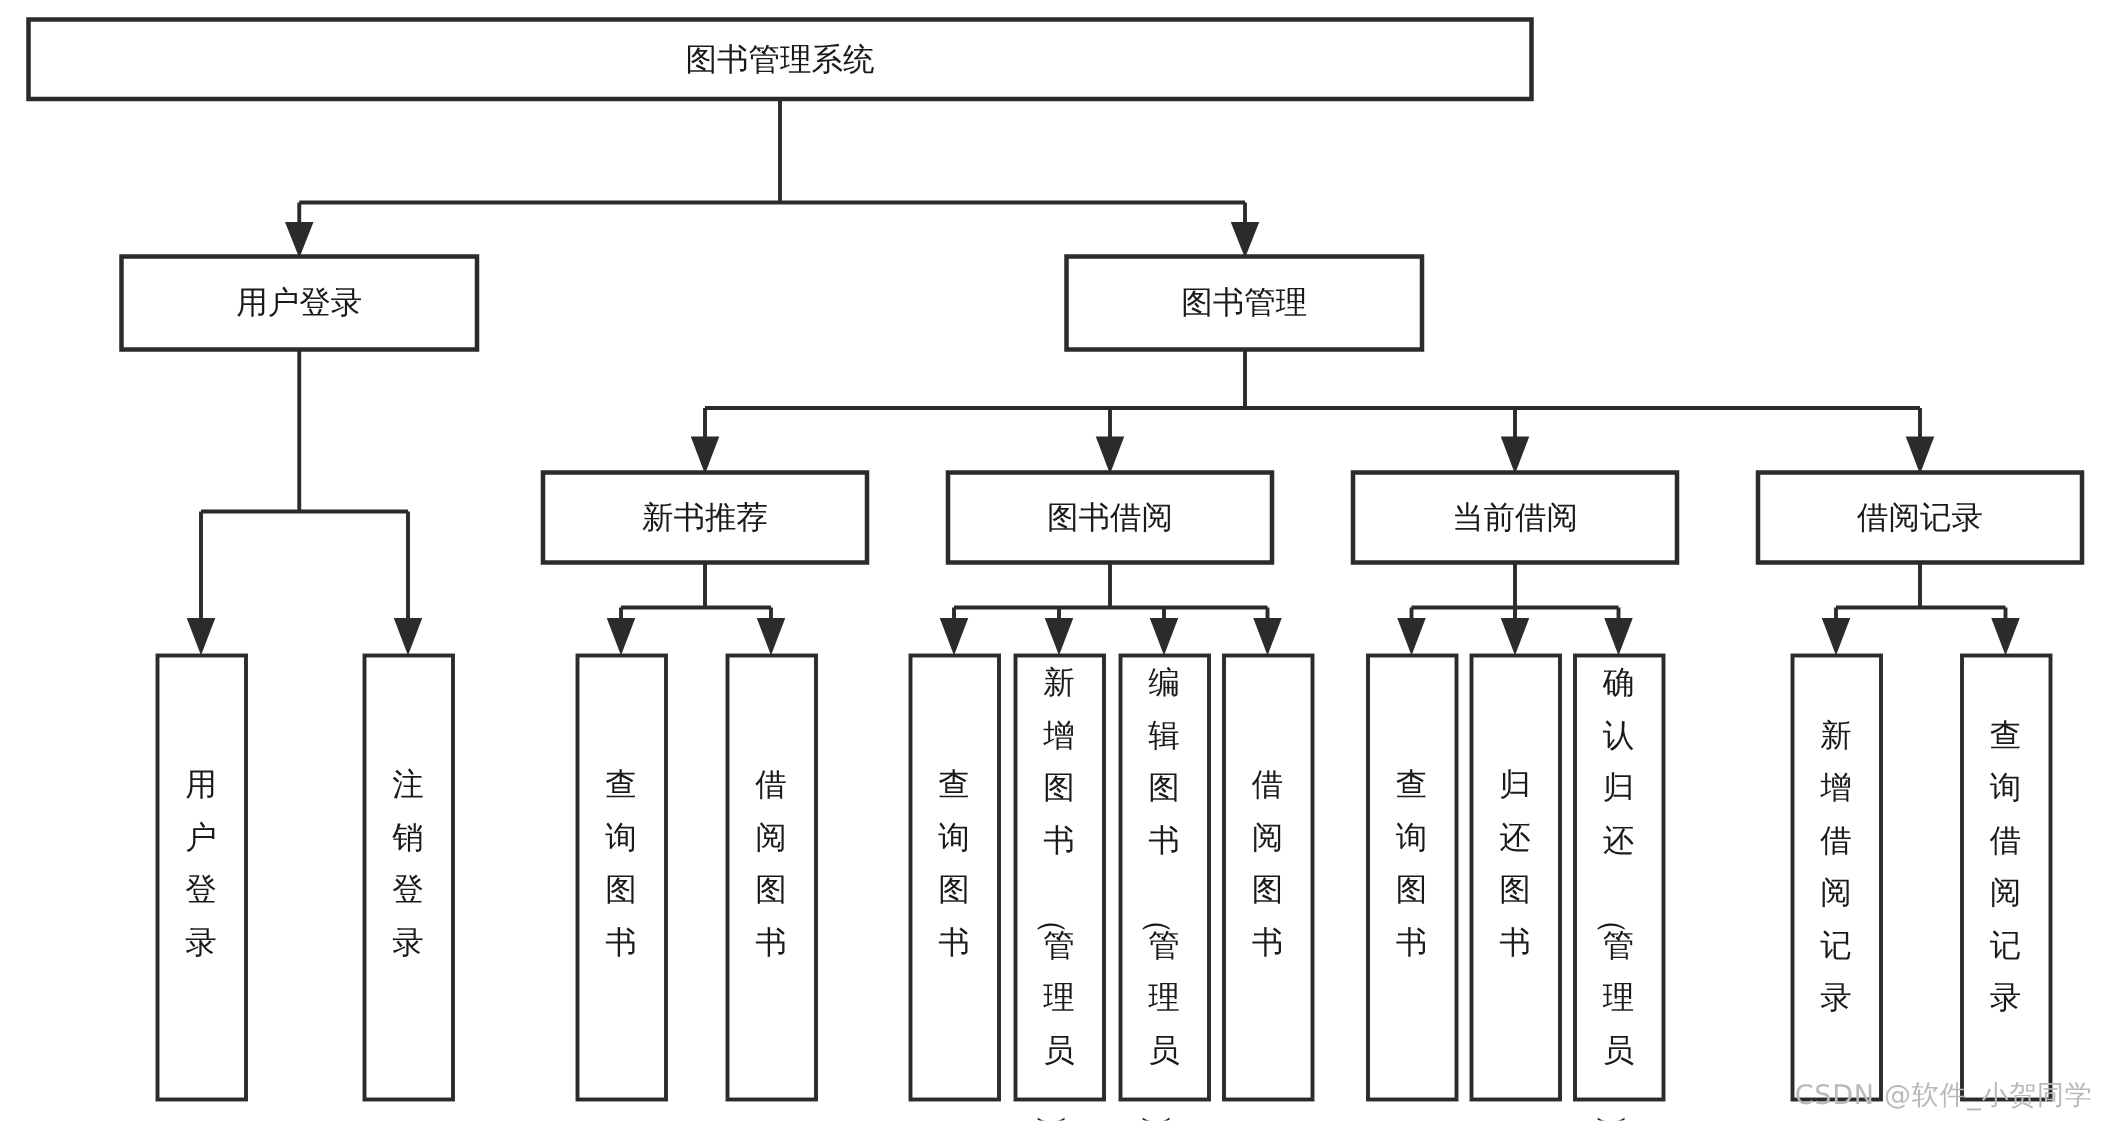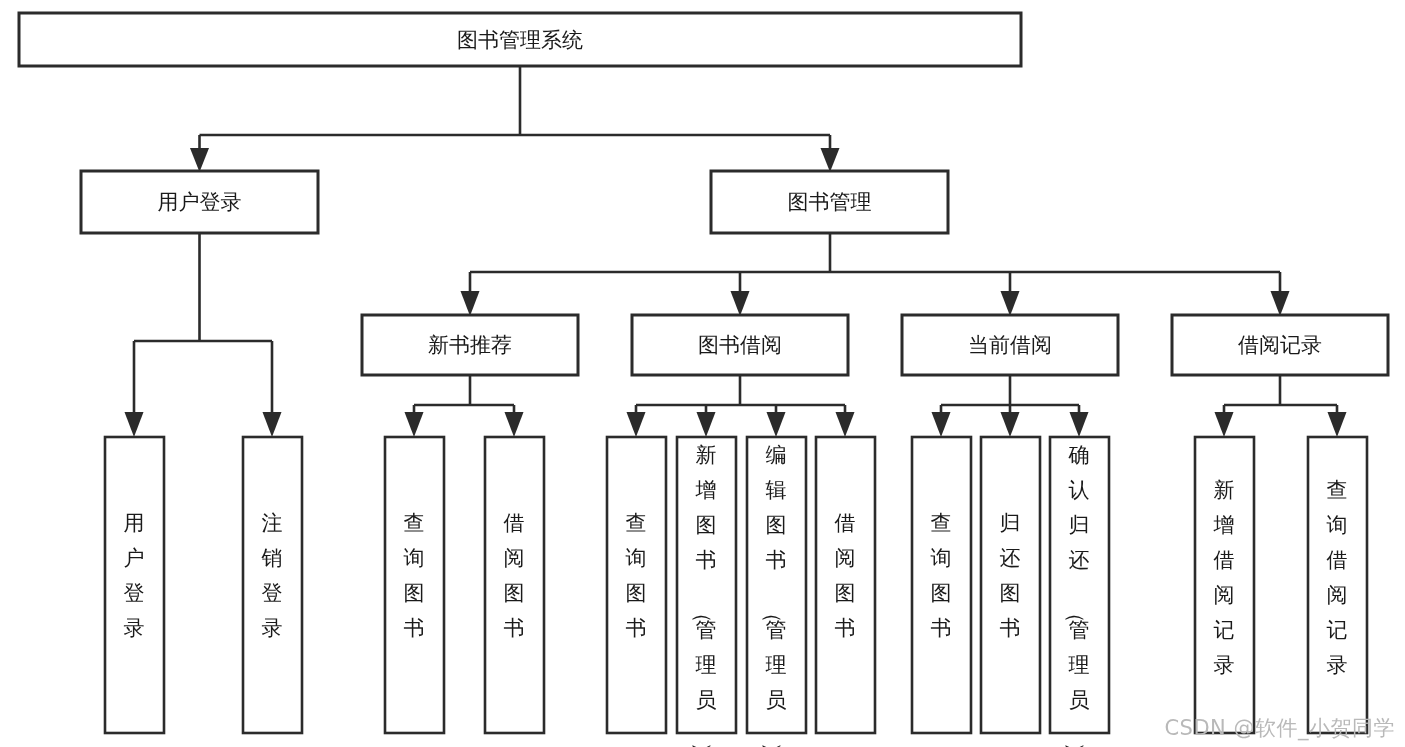--- a/index.html
+++ b/index.html
@@ -57,21 +57,21 @@
     fill: #1a1a1a;
     font-family: "DejaVu Sans", "Liberation Sans", sans-serif;
     font-size: 21px;
     text-anchor: middle;
   }
   .watermark {
     position: absolute;
     right: 10px;
     bottom: 5px;
     font-family: "DejaVu Sans", "Liberation Sans", sans-serif;
-    font-size: 21px;
+    font-size: 18px;
     color: #b9b9b9;
     letter-spacing: 0.5px;
     white-space: nowrap;
     pointer-events: none;
   }
 </style>
 </head>
 <body>
 
 <div id="diagram-root">

